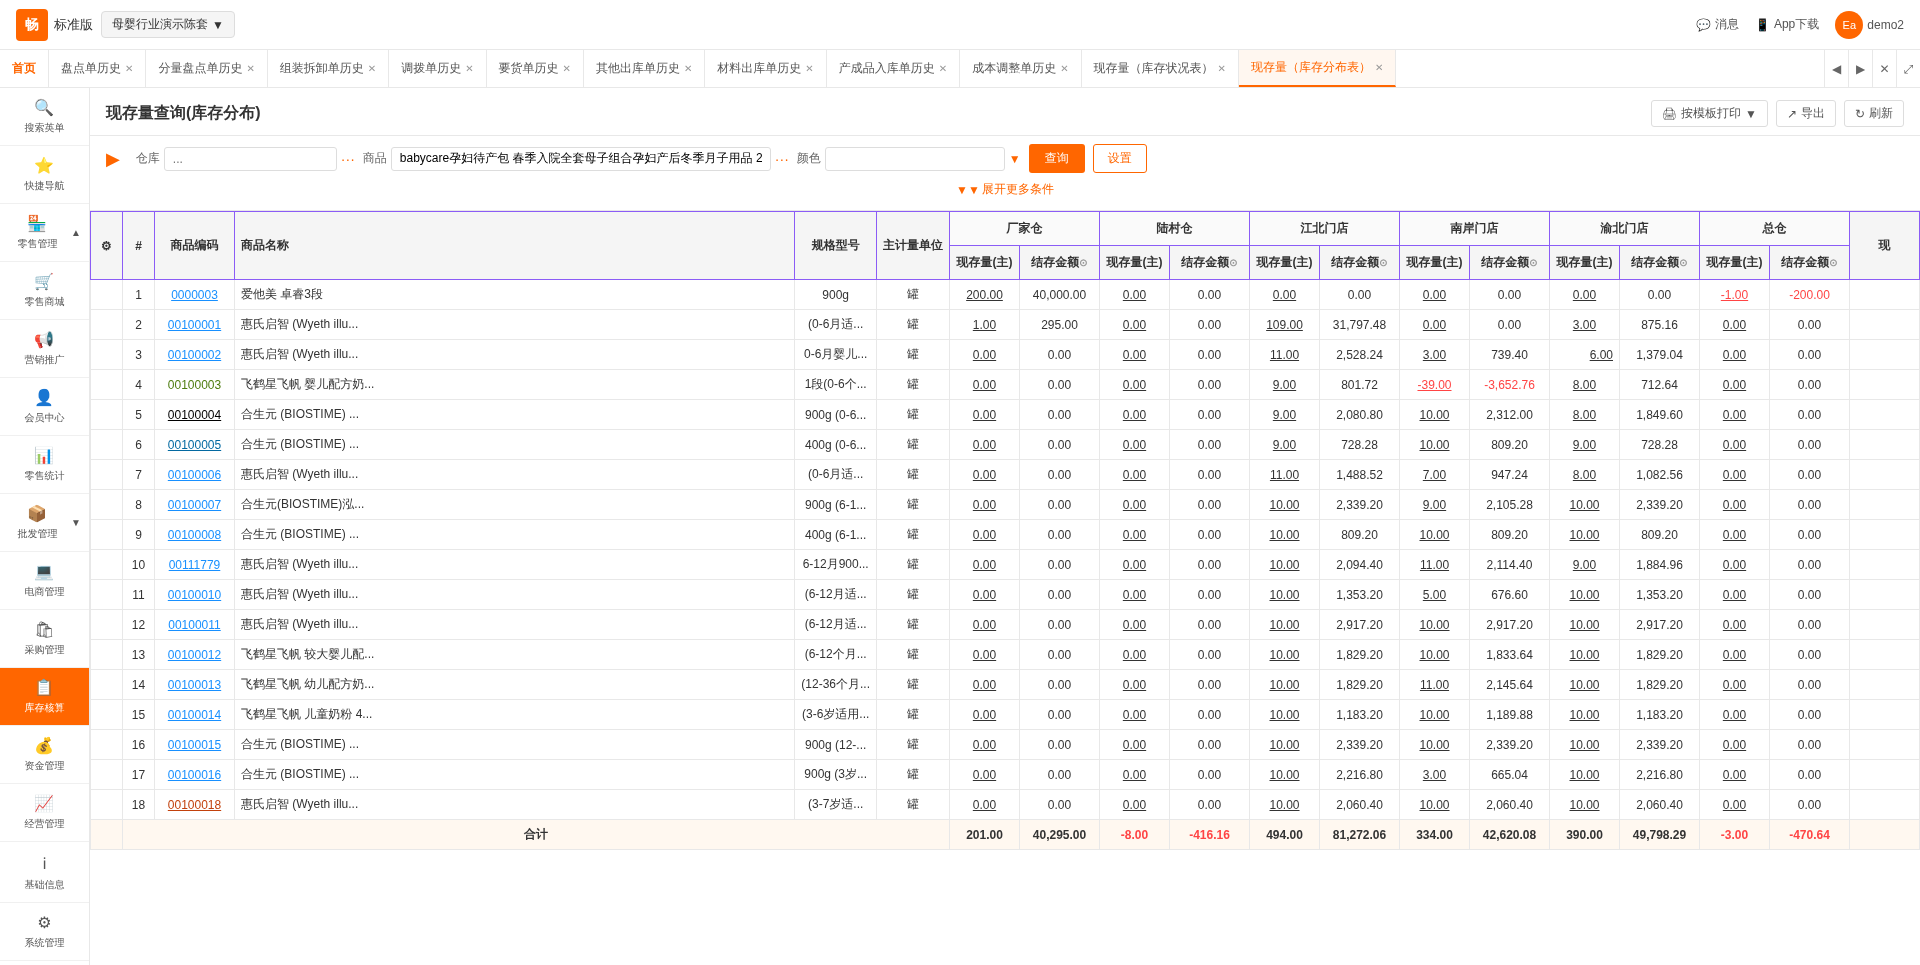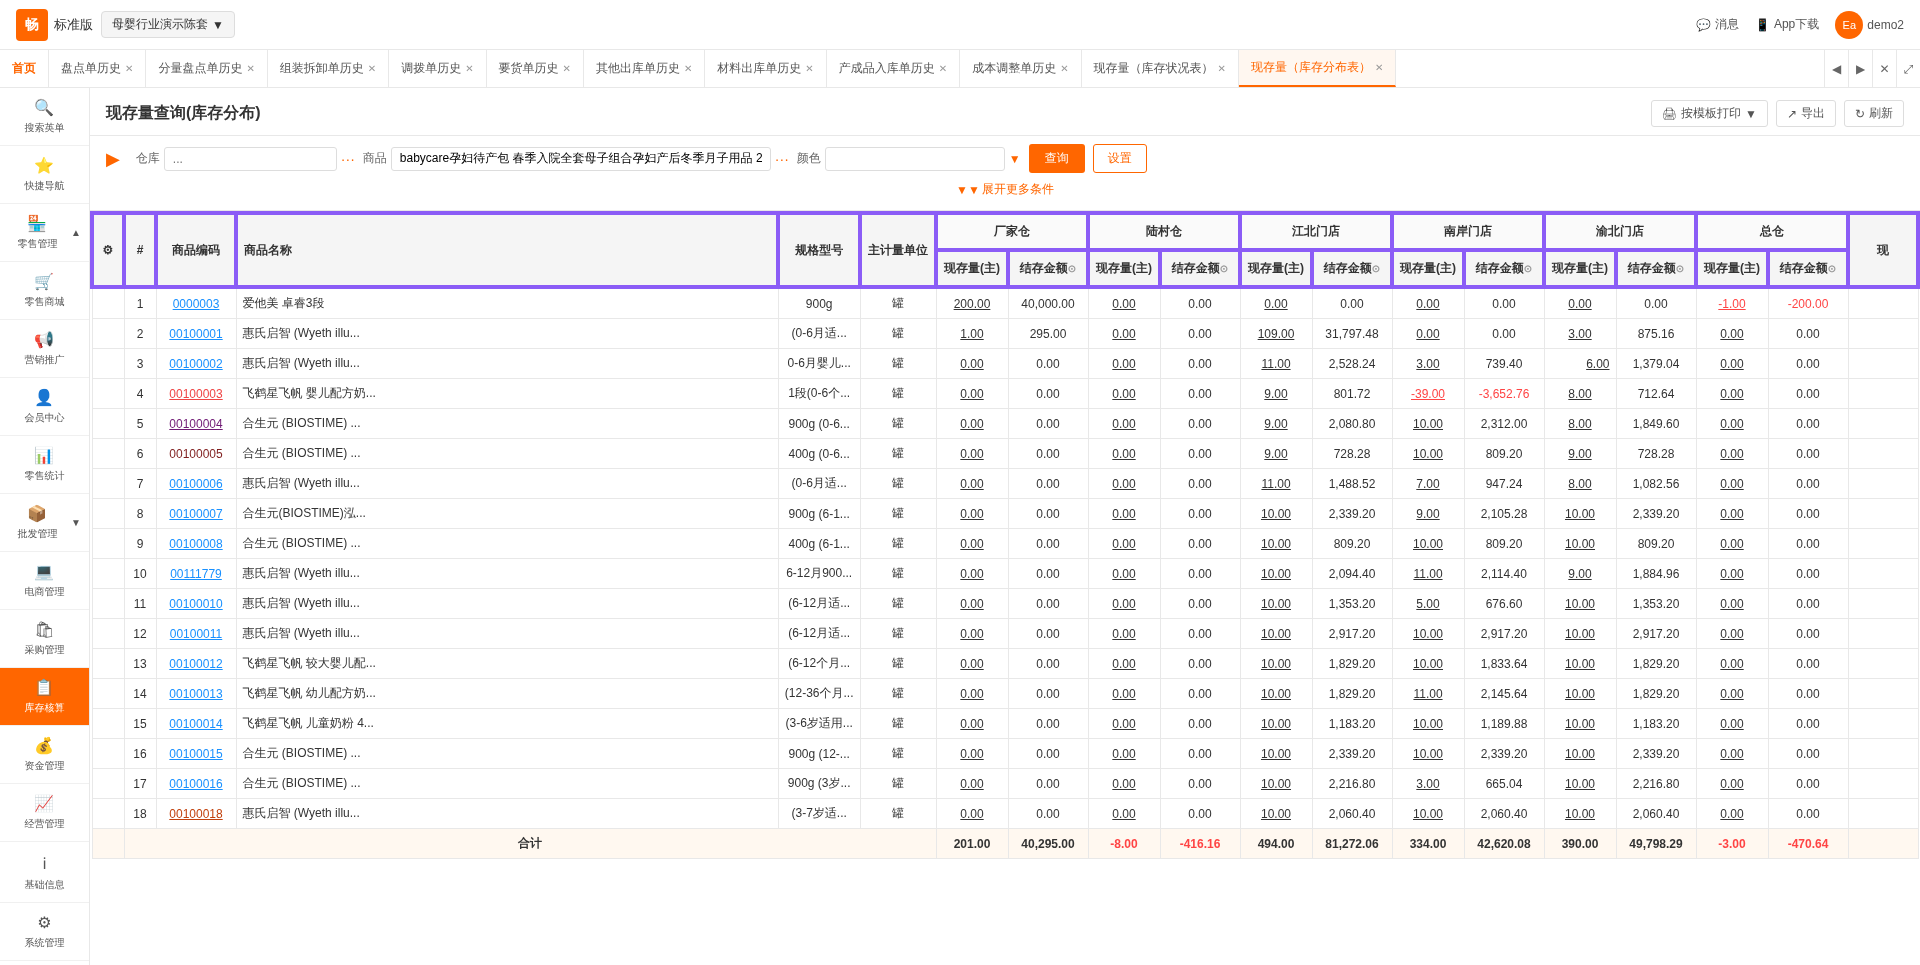--- a/index.html
+++ b/index.html
@@ -56,21 +56,21 @@
     .orange-btn { background: #ff6600; color: white; border: none; padding: 6px 16px; border-radius: 3px; cursor: pointer; font-size: 12px; }
     .orange-btn-outline { background: #fff; color: #ff6600; border: 1px solid #ff6600; padding: 5px 14px; border-radius: 3px; cursor: pointer; font-size: 12px; }
     .expand-arrow { color: #ff6600; font-size: 18px; cursor: pointer; margin-right: 8px; }
     .dots-btn { color: #ff6600; cursor: pointer; font-size: 14px; }
     .arrow-down-icon { color: #ff6600; }
 
     
     .table-area { flex: 1; overflow: auto; background: #fff; margin: 0; }
     table { width: 100%; border-collapse: collapse; font-size: 12px; }
     thead tr { background: #f5f5f5; }
-    thead th { padding: 8px 6px; border: 4px solid #8b5cf6; color: #333; font-weight: bold; text-align: center; white-space: nowrap; }
+    thead th { padding: 8px 6px; border: 1px solid #8b5cf6; color: #333; font-weight: bold; text-align: center; white-space: nowrap; }
     thead th.group-header { background: #fafafa; font-weight: bold; }
     tbody tr { background: #fff; }
     tbody tr.summary-row { background: #fff8f0; font-weight: bold; }
     tbody td { padding: 6px 6px; border: 1px solid #e8e8e8; text-align: center; white-space: nowrap; }
     td.text-left { text-align: left; }
     .col-no { width: 32px; }
     .col-code { width: 80px; }
     .col-name { min-width: 120px; max-width: 160px; text-align: left; overflow: hidden; text-overflow: ellipsis; }
     .col-spec { width: 80px; }
     .col-unit { width: 60px; }
@@ -355,63 +355,63 @@
     <td>739.40</td>
     <td style="text-decoration:underline;cursor:pointer;text-align:right;">6.00</td>
     <td>1,379.04</td>
     <td style="text-decoration:underline;cursor:pointer;">0.00</td>
     <td>0.00</td>
     <td></td>
   </tr>
             <tr>
     <td></td>
     <td>4</td>
-    <td style="text-decoration:underline;cursor:pointer;color:#ef4444;margin-top:28px;">00100003</td>
+    <td style="cursor:pointer;color:#4d7c0f;margin-top:28px;">00100003</td>
     <td class="text-left" style="max-width:150px;overflow:hidden;text-overflow:ellipsis;">飞鹤星飞帆 婴儿配方奶...</td>
     <td>1段(0-6个...</td>
     <td>罐</td>
     <td style="text-decoration:underline;cursor:pointer;">0.00</td>
     <td>0.00</td>
     <td style="text-decoration:underline;cursor:pointer;">0.00</td>
     <td>0.00</td>
     <td style="text-decoration:underline;cursor:pointer;">9.00</td>
     <td>801.72</td>
     <td style="color:#ff4444;text-decoration:underline;cursor:pointer;">-39.00</td>
     <td style="color:#ff4444;">-3,652.76</td>
     <td style="text-decoration:underline;cursor:pointer;">8.00</td>
     <td>712.64</td>
     <td style="text-decoration:underline;cursor:pointer;">0.00</td>
     <td>0.00</td>
     <td></td>
   </tr>
             <tr>
     <td></td>
     <td>5</td>
-    <td style="text-decoration:underline;cursor:pointer;color:#701a75;">00100004</td>
+    <td style="text-decoration:underline;cursor:pointer;color:#000000;">00100004</td>
     <td class="text-left" style="max-width:150px;overflow:hidden;text-overflow:ellipsis;">合生元 (BIOSTIME) ...</td>
     <td>900g (0-6...</td>
     <td>罐</td>
     <td style="text-decoration:underline;cursor:pointer;">0.00</td>
     <td>0.00</td>
     <td style="text-decoration:underline;cursor:pointer;">0.00</td>
     <td>0.00</td>
     <td style="text-decoration:underline;cursor:pointer;">9.00</td>
     <td>2,080.80</td>
     <td style="text-decoration:underline;cursor:pointer;">10.00</td>
     <td>2,312.00</td>
     <td style="text-decoration:underline;cursor:pointer;">8.00</td>
     <td>1,849.60</td>
     <td style="text-decoration:underline;cursor:pointer;">0.00</td>
     <td>0.00</td>
     <td></td>
   </tr>
             <tr>
     <td></td>
     <td>6</td>
-    <td style="cursor:pointer;color:#7f1d1d;">00100005</td>
+    <td style="text-decoration:underline;cursor:pointer;color:#0369a1;">00100005</td>
     <td class="text-left" style="max-width:150px;overflow:hidden;text-overflow:ellipsis;">合生元 (BIOSTIME) ...</td>
     <td>400g (0-6...</td>
     <td>罐</td>
     <td style="text-decoration:underline;cursor:pointer;">0.00</td>
     <td>0.00</td>
     <td style="text-decoration:underline;cursor:pointer;">0.00</td>
     <td>0.00</td>
     <td style="text-decoration:underline;cursor:pointer;">9.00</td>
     <td>728.28</td>
     <td style="text-decoration:underline;cursor:pointer;">10.00</td>

